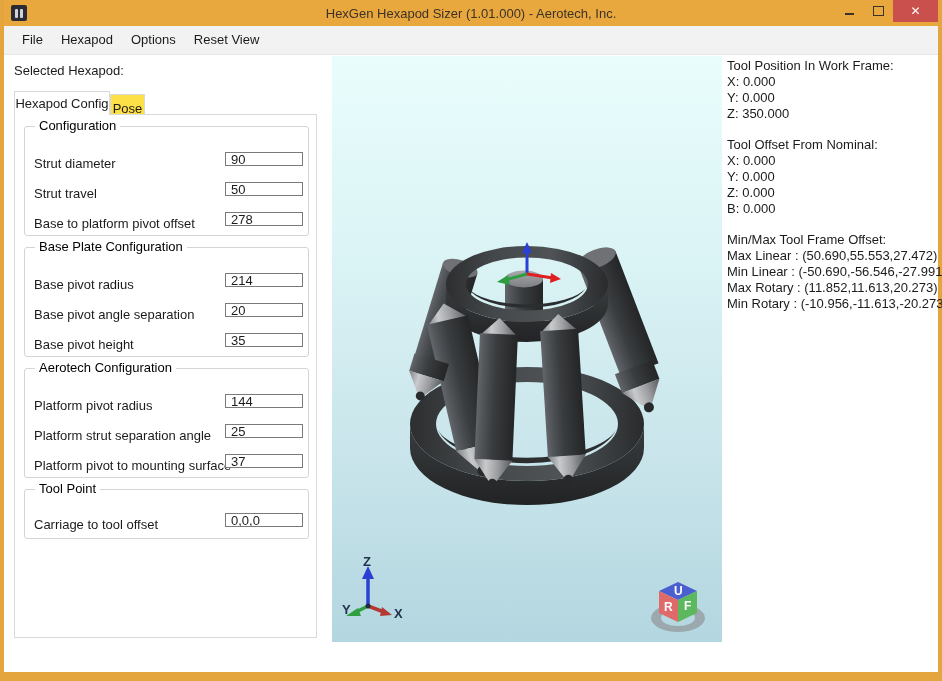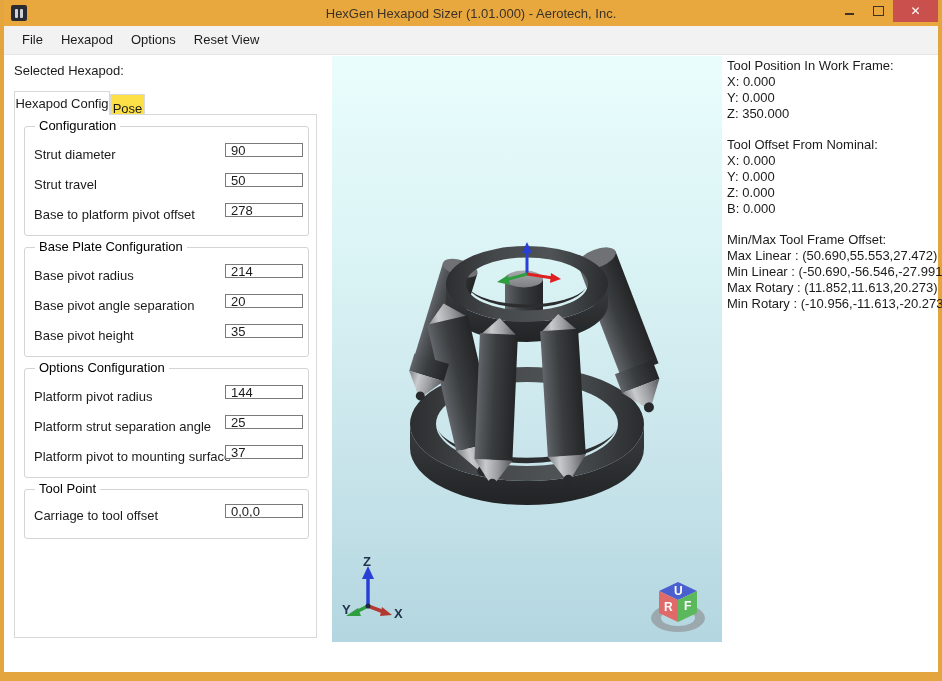--- a/index.html
+++ b/index.html
@@ -37,21 +37,21 @@
   .tab{position:absolute;box-sizing:border-box;font-size:13px;color:#1b1b1b;display:flex;align-items:center;justify-content:center;}
   .tab.active{left:10px;top:36px;width:96px;height:24px;background:#fff;border:1px solid #d9d9d9;border-bottom:none;z-index:3;}
   .tab.inactive{left:106px;top:39px;width:35px;height:28px;background:#fde047;border:1px solid #d9d9d9;border-bottom:none;z-index:1;}
   .tabpage{position:absolute;left:10px;top:59px;width:303px;height:524px;box-sizing:border-box;
            background:#fff;border:1px solid #d9d9d9;z-index:2;}
 
   
   .group{position:absolute;left:9px;width:285px;box-sizing:border-box;border:1px solid #d4d4d4;border-radius:3px;}
   .group .legend{position:absolute;top:-9px;left:10px;background:#fff;padding:0 4px;font-size:13px;color:#000000;text-align:center;}
   .g1{top:11px;height:110px;}  .g2{top:132px;height:110px;}  .g3{top:253px;height:110px;}  .g4{top:374px;height:50px;}
-  .frow{position:absolute;left:0;width:100%;height:24px;}
+  .frow{position:absolute;left:0;width:100%;height:24px;margin-top:9px;}
   .frow .flabel{position:absolute;left:9px;top:4px;font-size:13px;color:#1b1b1b;white-space:nowrap;}
   .frow input{position:absolute;right:5px;top:0;width:78px;height:14px;box-sizing:border-box;
               border:1px solid #7a7a7a;font-family:"Liberation Sans",sans-serif;font-size:13px;color:#1b1b1b;padding:0 5px;background:#fff;}
   .r1{top:16px;} .r2{top:46px;} .r3{top:76px;} .g4 .r1{top:14px;}
 
   
   .viewport{position:absolute;left:328px;top:1px;width:390px;height:586px;
             background:linear-gradient(180deg,#e9fdfc 0%,#ddf5f6 30%,#c9e5eb 68%,#b3d6e0 100%);}
   .model-svg{position:absolute;left:55px;top:170px;}
   .triad-svg{position:absolute;left:10px;top:498px;}
@@ -130,21 +130,21 @@
           <span class="flabel">Base pivot angle separation</span>
           <input value="20" style="">
         </div>
         <div class="frow r3">
           <span class="flabel">Base pivot height</span>
           <input value="35" style="">
         </div>
       </div>
 
       <div class="group g3">
-        <span class="legend">Options Configuration</span>
+        <span class="legend">Aerotech Configuration</span>
         <div class="frow r1">
           <span class="flabel">Platform pivot radius</span>
           <input value="144" style="">
         </div>
         <div class="frow r2">
           <span class="flabel">Platform strut separation angle</span>
           <input value="25" style="">
         </div>
         <div class="frow r3">
           <span class="flabel">Platform pivot to mounting surface</span>

